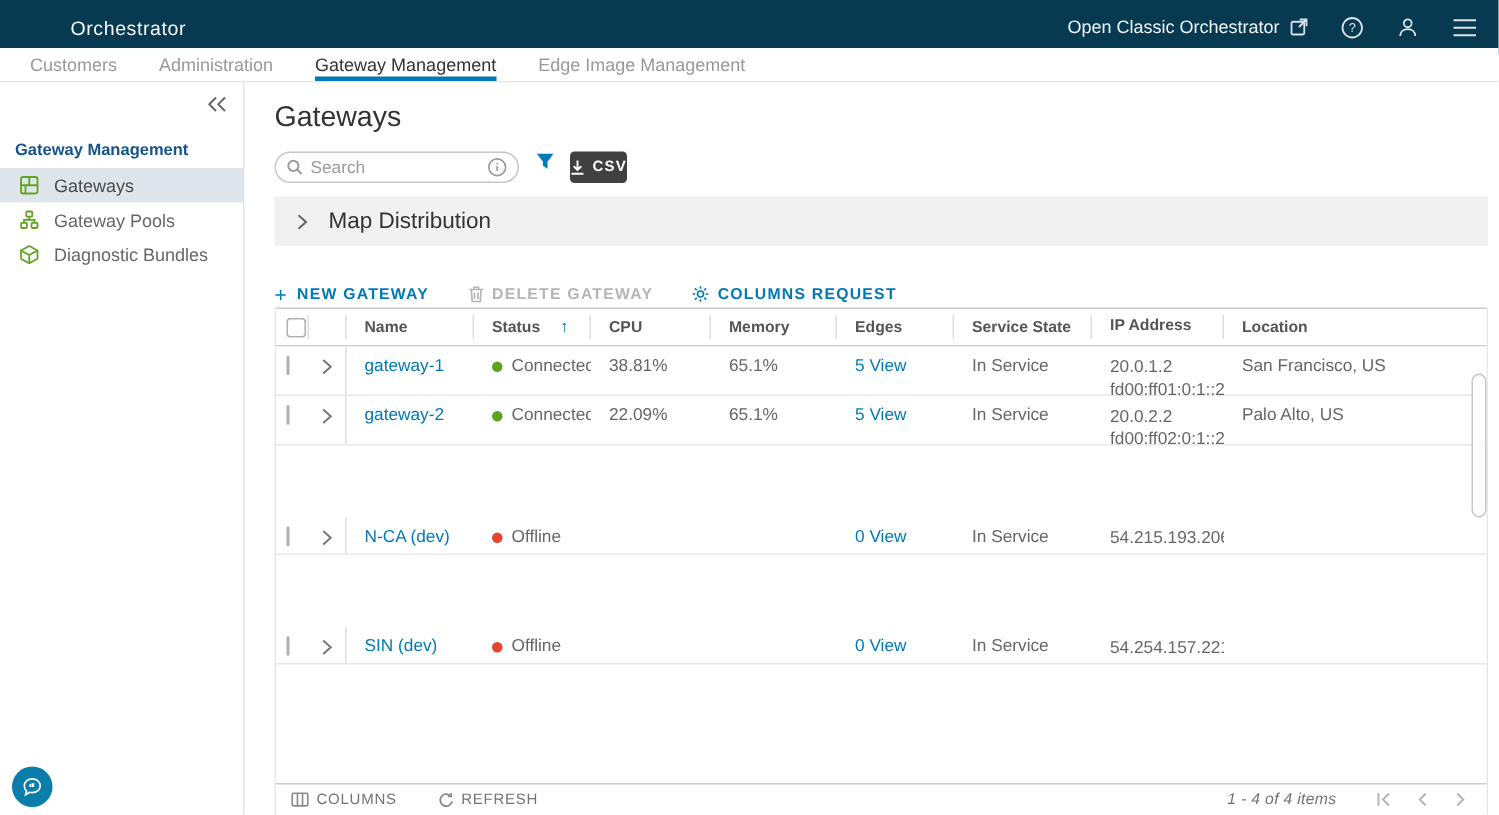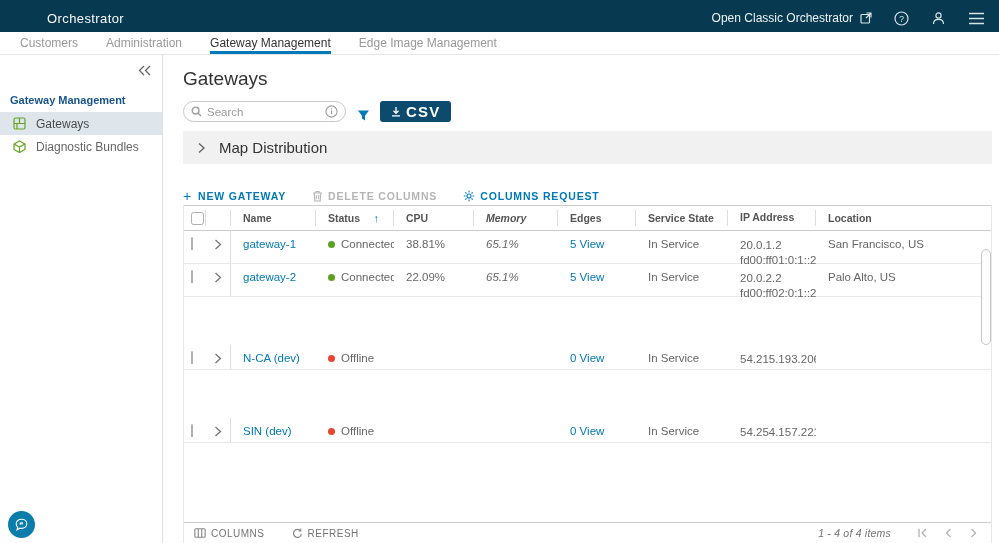--- a/index.html
+++ b/index.html
@@ -28,30 +28,30 @@
   .nav-section { margin:39px 0 6px 10px; font-size:11px; font-weight:bold; color:#17548c; }
   .nav-item { display:flex; align-items:center; gap:10px; height:23px; padding-left:13px;
     font-size:12px; color:#666; cursor:pointer; }
   .nav-item.selected { background:#dee6ec; color:#4a4a4a; }
   .nav-icon { display:flex; color:#62a420; }
 
   
   .content { position:absolute; left:163px; top:55px; right:0; bottom:0; background:#fff; }
   .page-title { margin:13px 0 0 20px; font-size:19px; font-weight:normal; color:#333; }
 
-  .toolbar { display:flex; align-items:flex-end; margin:11px 0 0 20px; gap:10px; }
+  .toolbar { display:flex; align-items:flex-start; margin:11px 0 0 20px; gap:10px; }
   .search-box { width:163px; height:21px; border:1px solid #c8c8c8; border-radius:11px;
     display:flex; align-items:center; padding:0 7px; gap:5px; background:#fff; }
   .search-box input { border:none; outline:none; flex:1; font-size:11.5px; color:#555; min-width:0;
     font-family:"Liberation Sans","DejaVu Sans",sans-serif; background:transparent; }
   .search-box input::placeholder { color:#9a9a9a; }
   .filter-btn { display:flex; align-items:center; color:#0079b8; cursor:pointer; margin-left:1px; }
-  .csv-btn { height:21px; background:#0c4a6e; color:#fff; border:none; border-radius:3px;
-    font-size:15px; font-weight:bold; letter-spacing:.08em; display:flex; align-items:center;
-    gap:5px; padding:0 11px; cursor:pointer; font-family:inherit; }
+  .csv-btn { height:21px; background:#404040; color:#fff; border:none; border-radius:3px;
+    font-size:10px; font-weight:bold; letter-spacing:.08em; display:flex; align-items:center;
+    gap:5px; padding:0 0; cursor:pointer; font-family:inherit; }
 
   .map-bar { margin:9px 7px 0 20px; height:33px; background:#f1f1f1; display:flex;
     align-items:center; gap:13px; padding-left:14px; cursor:pointer; }
   .map-title { font-size:15px; color:#333; }
 
   .actions { display:flex; align-items:center; gap:26px; margin:22px 0 0 20px; height:20px; }
   .action-btn { display:flex; align-items:center; gap:5px; font-size:10.5px; font-weight:bold;
     letter-spacing:.08em; color:#0079b8; cursor:pointer; background:none; border:none;
     font-family:inherit; }
   .action-btn.disabled { color:#b5b5b5; cursor:default; }
@@ -65,21 +65,21 @@
     align-items:center; }
   .g-head .cell { font-size:10.5px; font-weight:bold; color:#555; height:16px;
     border-right:1px solid #ddd; display:flex; align-items:center; }
   .g-head .cell:last-child { border-right:none; }
   .cell { padding:0 6px 0 12px; overflow:hidden; }
   .c-check { width:22px; padding:0 0 0 7px; }
   .c-expand { width:25px; padding:0; display:flex; justify-content:center; }
   .c-name { width:85px; }
   .c-status { width:78px; display:flex; align-items:center; gap:6px; }
   .c-cpu { width:80px; }
-  .c-memory { width:84px;font-style:italic; }
+  .c-memory { width:84px; }
   .c-edges { width:78px; }
   .c-service { width:92px; }
   .c-ip { width:88px; line-height:1.3; }
   .c-location { flex:1; }
   .g-body-row { font-size:11.5px; color:#666; padding-top:0; }
   .g-body-row .cell { padding-top:7px; }
   .g-body-row .c-expand { border-right:1px solid #ddd; align-self:stretch;
     padding-top:8px; }
   .row-tall { height:33px; }
   .row-short { height:25px;margin-top:48px; }
@@ -164,20 +164,31 @@
   <div class="nav-item selected">
     <span class="nav-icon">
       <svg width="13" height="13" viewBox="0 0 13 13" fill="none" stroke="#62a420" stroke-width="1.2">
         <rect x="1" y="1" width="11" height="11" rx="1.5"></rect>
         <path d="M1 6.5h11M6.5 1v5.5M4 6.5V12"></path>
       </svg>
     </span>
     <span>Gateways</span>
   </div>
 
+  <div class="nav-item">
+    <span class="nav-icon">
+      <svg width="13" height="13" viewBox="0 0 13 13" fill="none" stroke="#62a420" stroke-width="1.2">
+        <rect x="4.5" y="1" width="4" height="3.4" rx=".6"></rect>
+        <rect x="1" y="8.6" width="4" height="3.4" rx=".6"></rect>
+        <rect x="8" y="8.6" width="4" height="3.4" rx=".6"></rect>
+        <path d="M6.5 4.4v2.2M3 8.6V6.6h7v2"></path>
+      </svg>
+    </span>
+    <span>Gateway Pools</span>
+  </div>
 
   <div class="nav-item">
     <span class="nav-icon">
       <svg width="13" height="13" viewBox="0 0 13 13" fill="none" stroke="#62a420" stroke-width="1.2">
         <path d="M6.5 1L12 4v5.5L6.5 12.5L1 9.5V4z"></path>
         <path d="M1 4l5.5 3L12 4M6.5 7v5.5"></path>
       </svg>
     </span>
     <span>Diagnostic Bundles</span>
   </div>
@@ -230,21 +241,21 @@
     <button class="action-btn">
       <span class="plus-glyph">+</span>
       <span>NEW GATEWAY</span>
     </button>
     <button class="action-btn disabled">
       <span style="display:flex;">
         <svg width="11" height="12" viewBox="0 0 11 12" fill="none" stroke="#b5b5b5" stroke-width="1.1">
           <path d="M1 3h9M4 3V1.5h3V3M2.2 3l.6 8h5.4l.6-8M4.3 5v4.3M6.7 5v4.3"></path>
         </svg>
       </span>
-      <span>DELETE COLUMNS</span>
+      <span>DELETE GATEWAY</span>
     </button>
     <button class="action-btn">
       <span style="display:flex;">
         <svg width="12" height="12" viewBox="0 0 12 12" fill="none" stroke="#0079b8" stroke-width="1.1">
           <circle cx="6" cy="6" r="2"></circle>
           <path d="M6 .8v1.7M6 9.5v1.7M.8 6h1.7M9.5 6h1.7M2.3 2.3l1.2 1.2M8.5 8.5l1.2 1.2M9.7 2.3L8.5 3.5M3.5 8.5L2.3 9.7"></path>
         </svg>
       </span>
       <span>COLUMNS REQUEST</span>
     </button>

